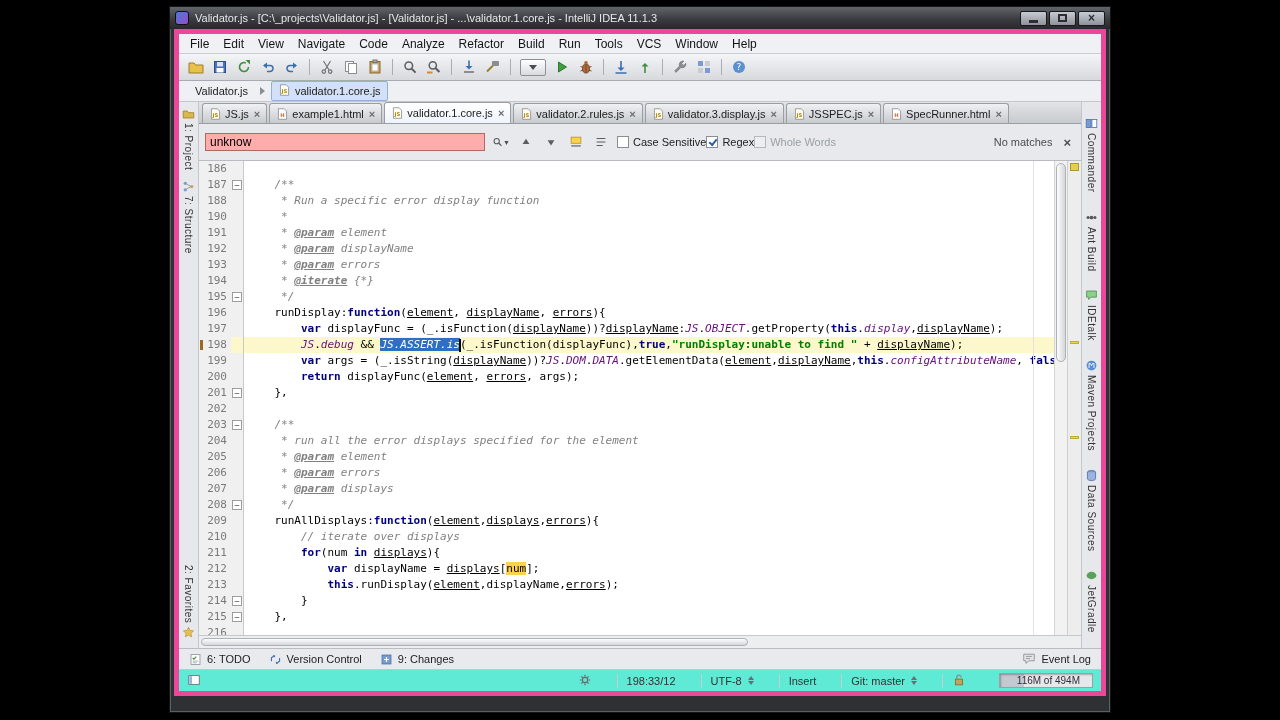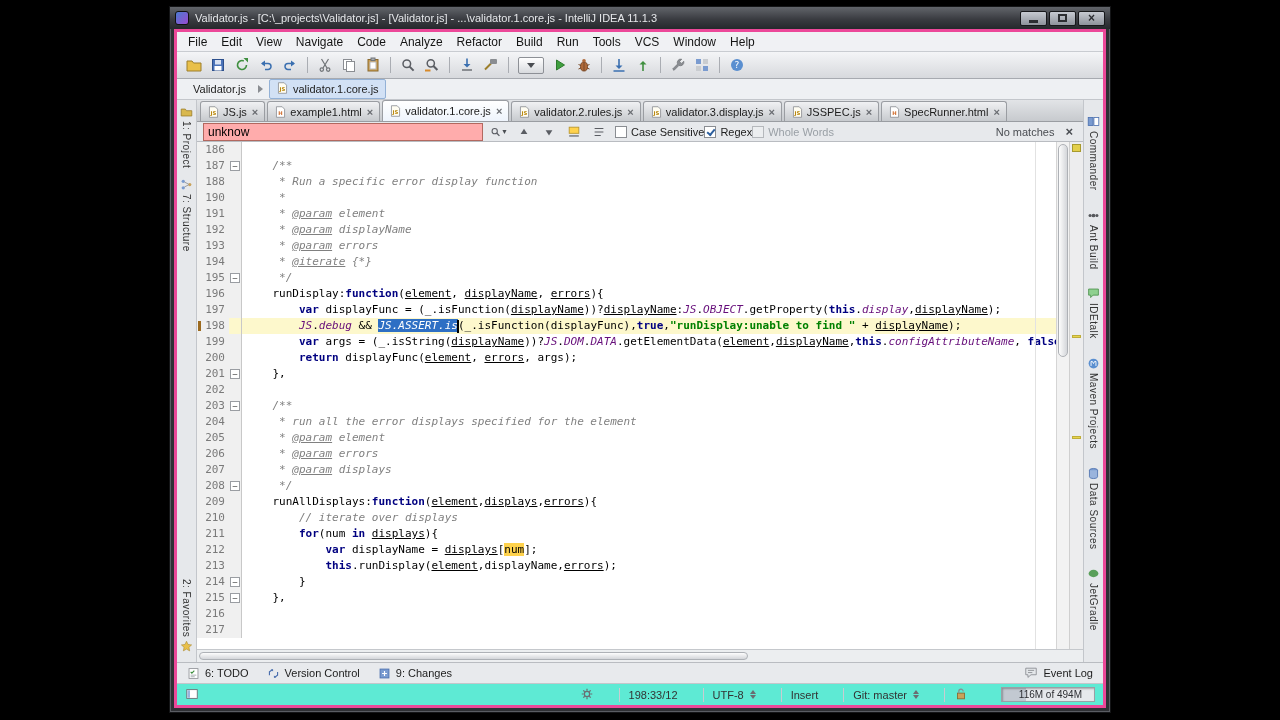--- a/index.html
+++ b/index.html
@@ -14,22 +14,22 @@
   .appicon{width:14px;height:14px;border-radius:3px;border:1px solid #111;
     background:linear-gradient(135deg,#4a7bd0,#9a4ad0);flex:0 0 auto}
   .title-text{flex:1;white-space:nowrap;overflow:hidden;text-overflow:ellipsis}
   .winbtns{display:flex;gap:2px}
   .winbtn{width:27px;height:15px;border:1px solid #17181b;border-radius:2px;
     background:linear-gradient(#c6cad1,#8e939b);display:flex;align-items:center;justify-content:center}
   .g-min{width:9px;height:3px;background:#2c2e32;margin-top:7px}
   .g-max{width:9px;height:8px;border:2px solid #2c2e32}
   .g-close{color:#2c2e32;font-size:12px;font-weight:bold;line-height:10px}
   
-  .wbody{flex:1;display:flex;flex-direction:column;margin:0 4px 4px;background:#e9ebee;
-    border:3px solid #ec4899;min-height:0}
+  .wbody{flex:1;display:flex;flex-direction:column;margin:0 4px 16px;background:#e9ebee;
+    border:5px solid #ec4899;min-height:0}
   .menubar{height:20px;background:#f0f1f4;border-bottom:1px solid #c9ccd1;
     display:flex;align-items:center;padding:0 4px;font-size:12px;color:#141414}
   .mi{padding:2px 7px;cursor:default}
   .toolbar{height:27px;background:linear-gradient(#f4f5f7,#d7d9dd);border-bottom:1px solid #a7aab0;
     display:flex;align-items:center;padding:0 6px;gap:2px}
   .tbtn{width:22px;height:21px;display:flex;align-items:center;justify-content:center;border-radius:3px}
   .tsep{width:1px;height:16px;background:#aaadb3;margin:0 4px}
   .tcombo{width:26px;height:17px;border:1px solid #8d9096;border-radius:2px;margin:0 3px;
     background:linear-gradient(#ffffff,#d8dade);display:flex;align-items:center;justify-content:center}
   .tri-dn{width:0;height:0;border-left:4px solid transparent;border-right:4px solid transparent;border-top:5px solid #4a4d52}
@@ -49,21 +49,21 @@
   .center{flex:1;display:flex;flex-direction:column;min-width:0}
   
   .tabbar{height:22px;background:linear-gradient(#e2e4e7,#c7cace);border-bottom:1px solid #9a9da2;
     display:flex;align-items:flex-end;padding:2px 3px 0;gap:2px}
   .tab{display:flex;align-items:center;gap:3px;padding:0 6px;font-size:11px;height:20px;
     background:linear-gradient(#f0f1f3,#c7cace);border:1px solid #9a9da2;border-bottom:none;
     border-radius:3px 3px 0 0;color:#1c1c1c;white-space:nowrap;cursor:default}
   .tab.active{background:linear-gradient(#ffffff,#eef4fc);height:21px}
   .tclose{color:#6a6d72;font-size:11px;font-weight:bold;margin-left:2px;line-height:10px}
   
-  .searchbar{height:20px;background:#e7e9ec;border-bottom:1px solid #b9bcc1;
+  .searchbar{height:37px;background:#e7e9ec;border-bottom:1px solid #b9bcc1;
     display:flex;align-items:center;padding:0 6px;gap:7px;font-size:11px;color:#222}
   .sfield{width:280px;height:18px;background:#ffacac;border:1px solid #b2685f;color:#000;
     font-size:12px;padding:0 4px;outline:none;font-family:"Liberation Sans",sans-serif}
   .sico{display:flex;align-items:center;justify-content:center;width:18px;height:18px}
   .cb{display:flex;align-items:center;gap:4px;cursor:default}
   .cbbox{width:12px;height:12px;border:1px solid #8a8d92;background:#fff;position:relative;flex:0 0 auto}
   .cbbox.checked::after{content:"";position:absolute;left:2px;top:2px;width:6px;height:3px;
     border-left:2px solid #2d5f9e;border-bottom:2px solid #2d5f9e;transform:rotate(-50deg)}
   .cb.disabled{color:#9aa0a6}
   .cb.disabled .cbbox{background:#eceef0;border-color:#b5b8bc}
@@ -75,21 +75,21 @@
   .guide{position:absolute;top:0;bottom:0;right:20px;width:1px;background:#e2e2e2;z-index:3}
   .lrow{display:flex;height:16px;font:11px/16px "DejaVu Sans Mono",monospace}
   .lnum{width:32px;background:#f0f0f0;color:#7a7a7a;text-align:right;padding-right:4px;position:relative;flex:0 0 auto}
   .lfold{width:13px;background:#f0f0f0;border-right:1px solid #c8c8c8;position:relative;flex:0 0 auto}
   .foldbox{position:absolute;left:1px;top:3px;width:10px;height:10px;border:1px solid #9a9da2;
     background:#fff;font-size:9px;line-height:8px;text-align:center;color:#555}
   .lcode{flex:1;padding-left:4px;white-space:pre;overflow:hidden;color:#000}
   .lrow.cur .lcode,.lrow.cur .lfold{background:#fdf8cc}
   .lrow.cur .lnum::before{content:"";position:absolute;left:1px;top:3px;width:3px;height:10px;background:#9c6a1f}
   .tok-c{color:#808080;font-style:italic}
-  .tok-t{color:#808080;font-style:italic;font-weight:normal;text-decoration:underline}
+  .tok-t{color:#808080;font-style:italic;font-weight:bold;text-decoration:underline}
   .tok-k{color:#000080;font-weight:bold}
   .tok-s{color:#008000;font-weight:bold}
   .tok-p{color:#000}
   .tok-a{color:#000;text-decoration:underline}
   .tok-g,.tok-f{color:#660e7a;font-style:italic}
   .tok-sel{background:#2e6fc4;color:#fff;font-style:italic}
   .tok-hl{background:#ffd24c;color:#000}
   .caret{display:inline-block;width:2px;height:13px;background:#000;vertical-align:middle;margin:0 -1px}
   .vscroll{width:13px;background:#f2f2f2;border-left:1px solid #d5d5d5;position:relative;flex:0 0 auto}
   .vthumb{position:absolute;left:1px;right:1px;top:2px;height:42%;border:1px solid #aeb1b6;

